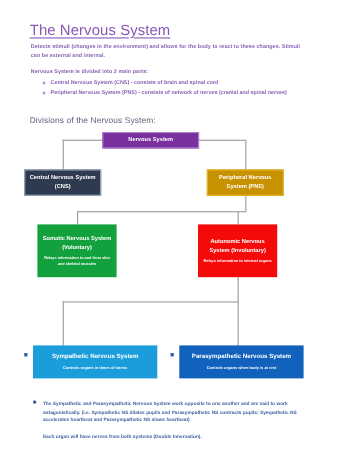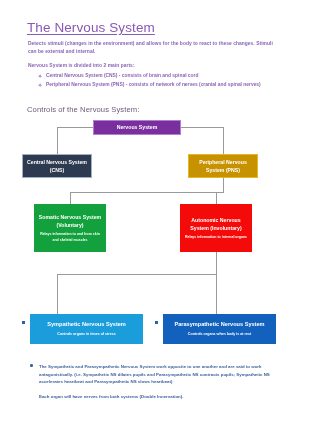--- a/index.html
+++ b/index.html
@@ -131,21 +131,21 @@
     <div class="li">
       <span class="mk">✧</span>
       <span>Central Nervous System (CNS) - consists of brain and spinal cord</span>
     </div>
     <div class="li">
       <span class="mk">✧</span>
       <span>Peripheral Nervous System (PNS) - consists of network of nerves (cranial and spinal nerves)</span>
     </div>
   </div>
 
-  <div class="subhead">Controls of the Nervous System:</div>
+  <div class="subhead">Divisions of the Nervous System:</div>
 
   <div class="diagram">
 
     <div class="ln lv" style="left:57px;top:11px;height:28px;"></div>
     <div class="ln lh" style="left:57px;top:11px;width:37px;"></div>
     <div class="ln lh" style="left:180px;top:11px;width:43px;"></div>
     <div class="ln lv" style="left:223px;top:11px;height:28px;"></div>
 
     <div class="ln lv" style="left:223px;top:62px;height:14px;"></div>
     <div class="ln lh" style="left:70px;top:76px;width:154px;"></div>

